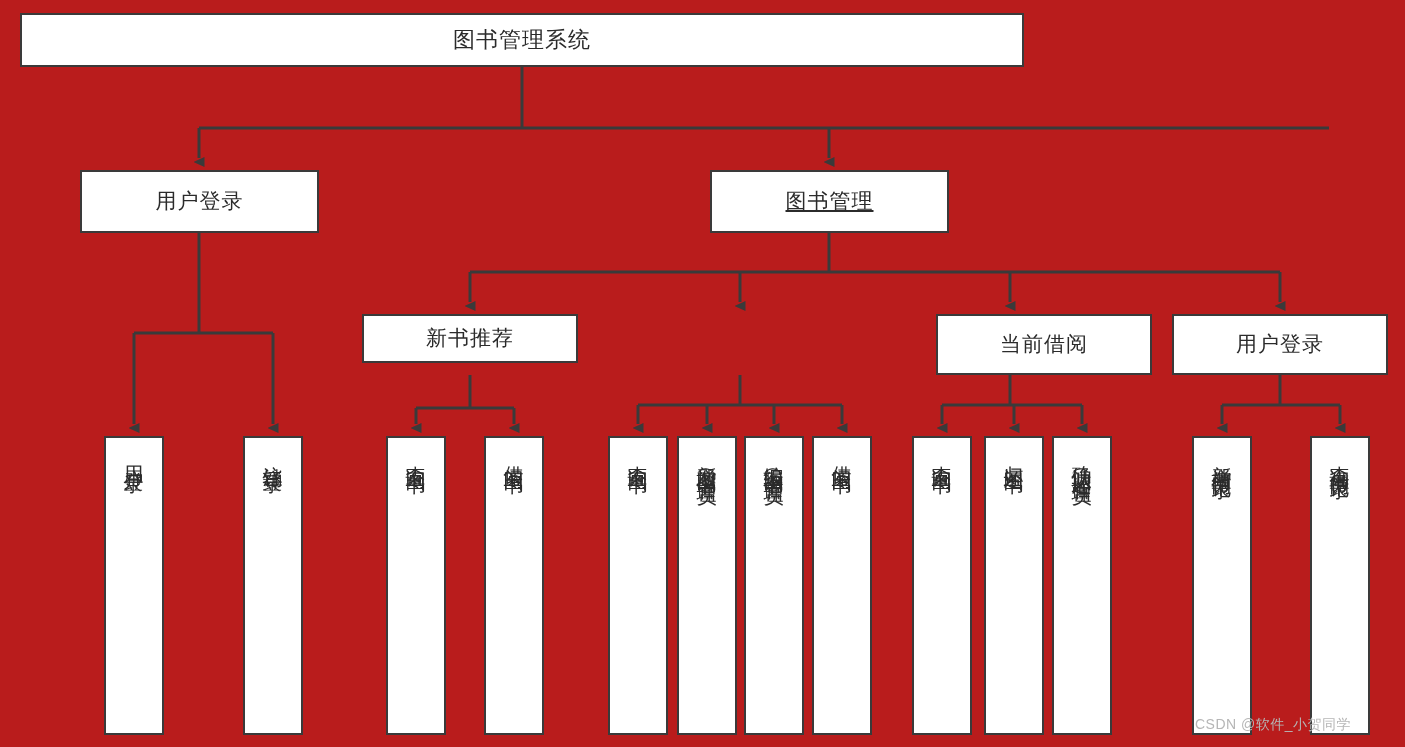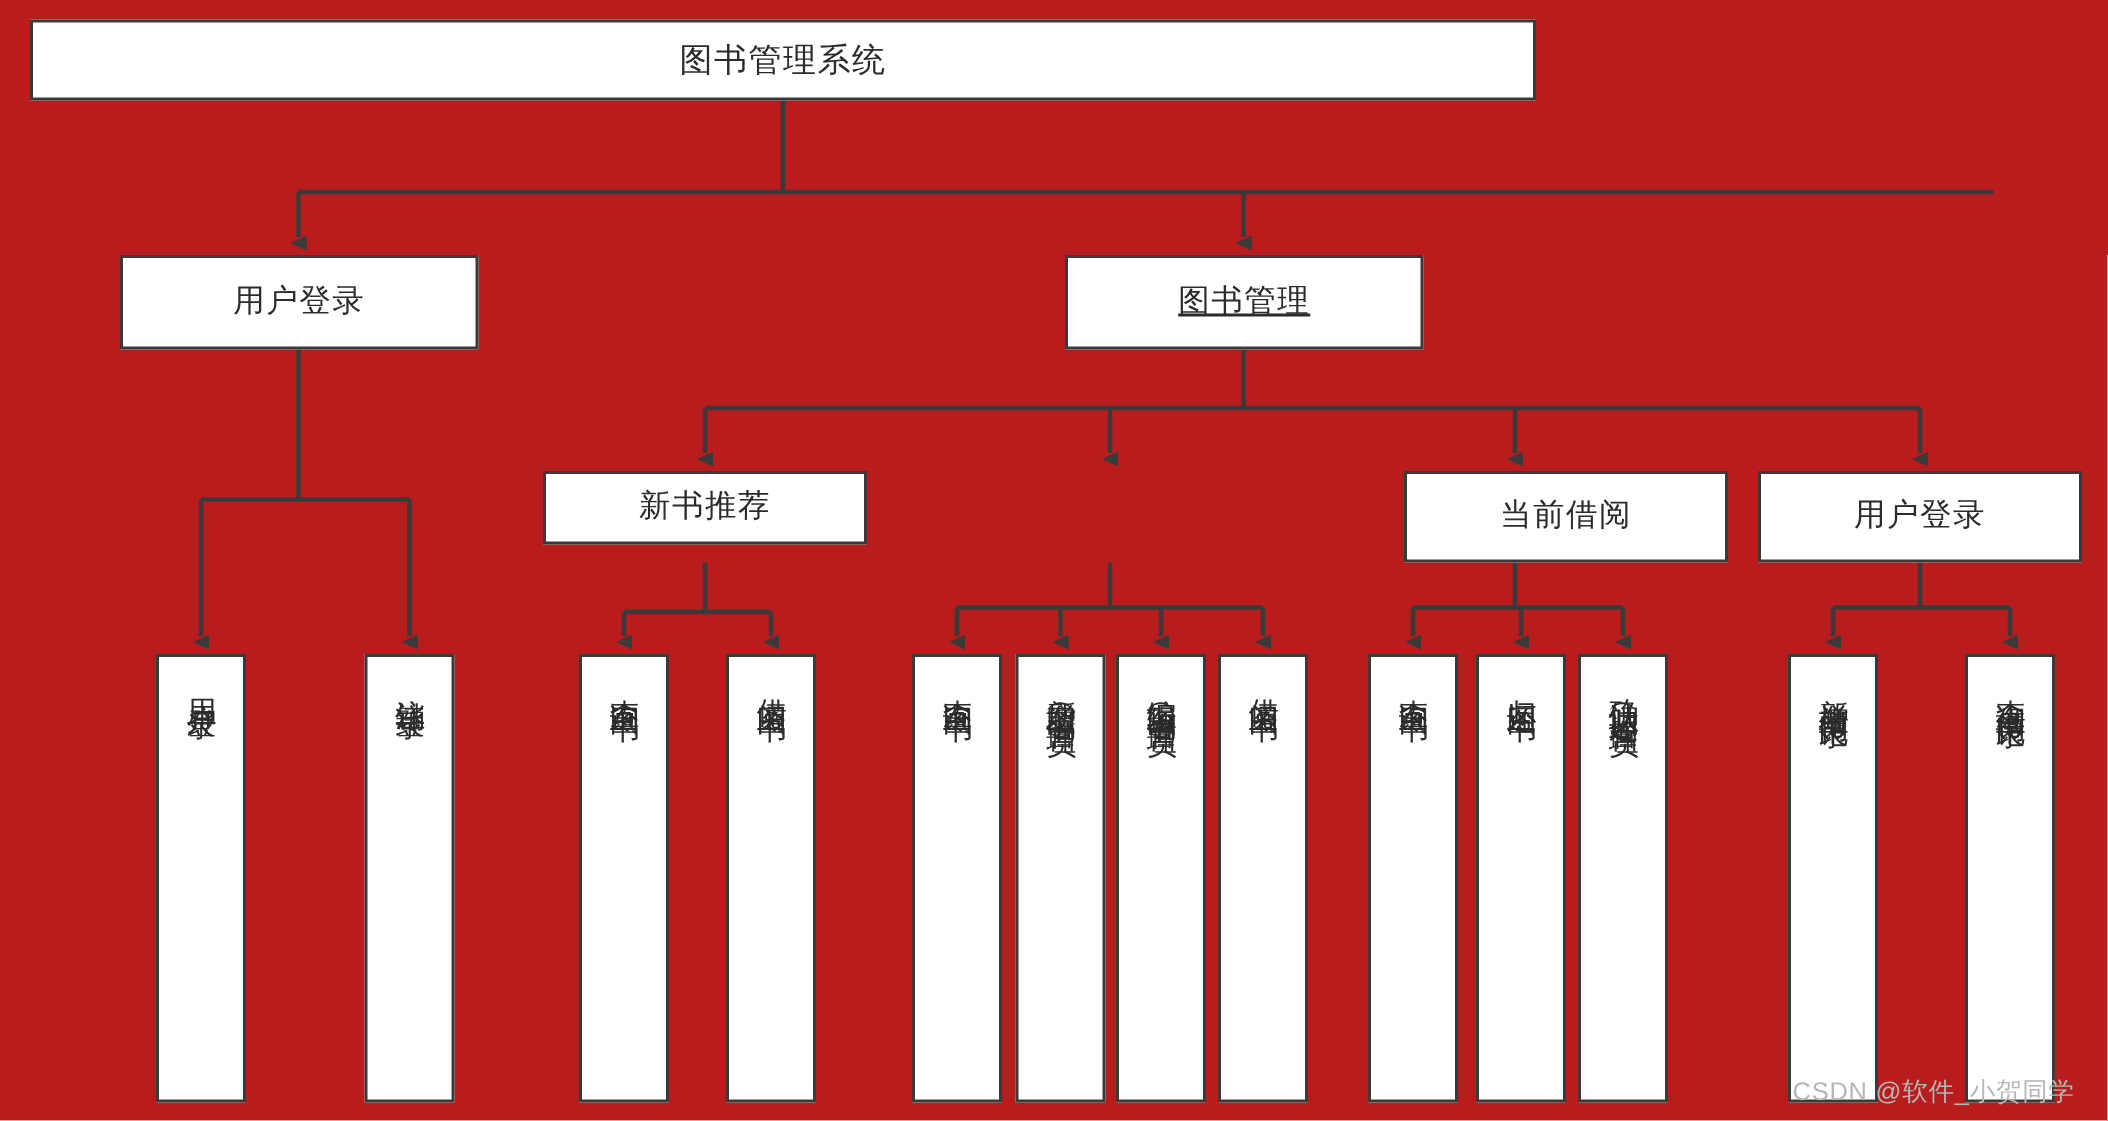--- a/index.html
+++ b/index.html
@@ -58,21 +58,21 @@
   .node.v .lbl {
     writing-mode: vertical-rl;
     text-orientation: upright;
     font-size: 20px;
     letter-spacing: 3px;
     line-height: 1;
     white-space: nowrap;
   }
   .watermark {
     position: absolute;
-    font-size: 17px;
+    font-size: 14px;
     color: #b6b6b6;
     white-space: nowrap;
     letter-spacing: 0.5px;
   }
 </style>
 </head>
 <body>
 
 <div id="canvas">
 

